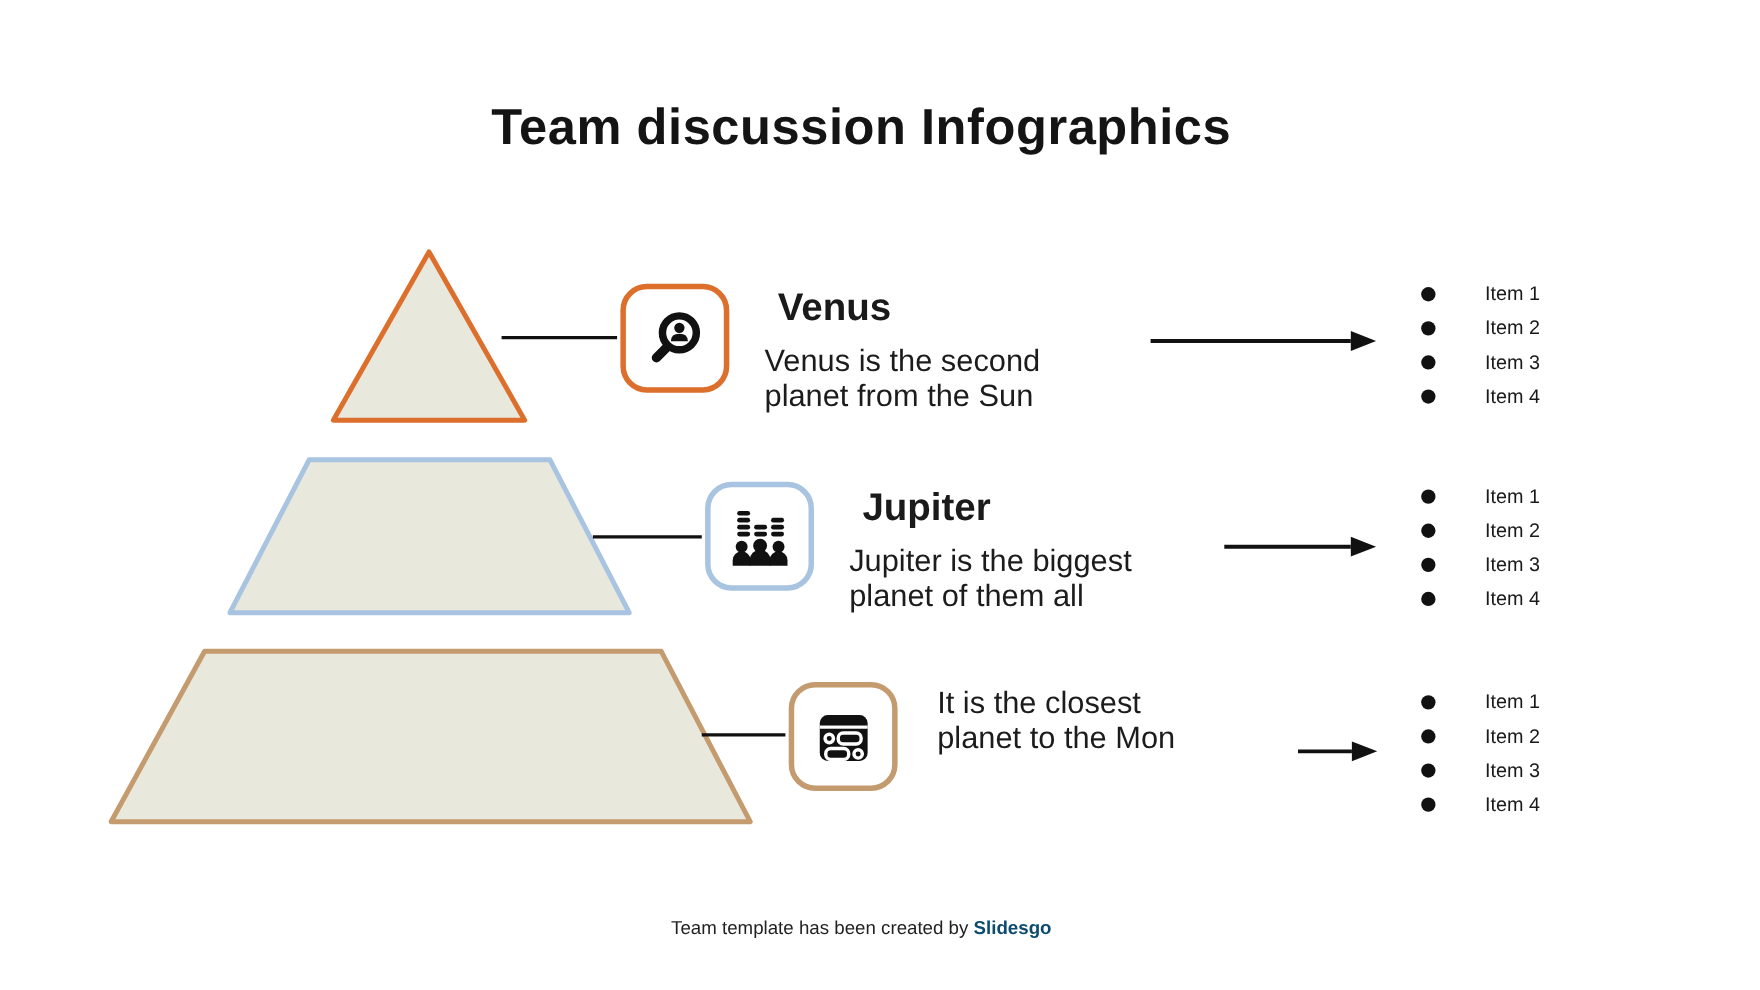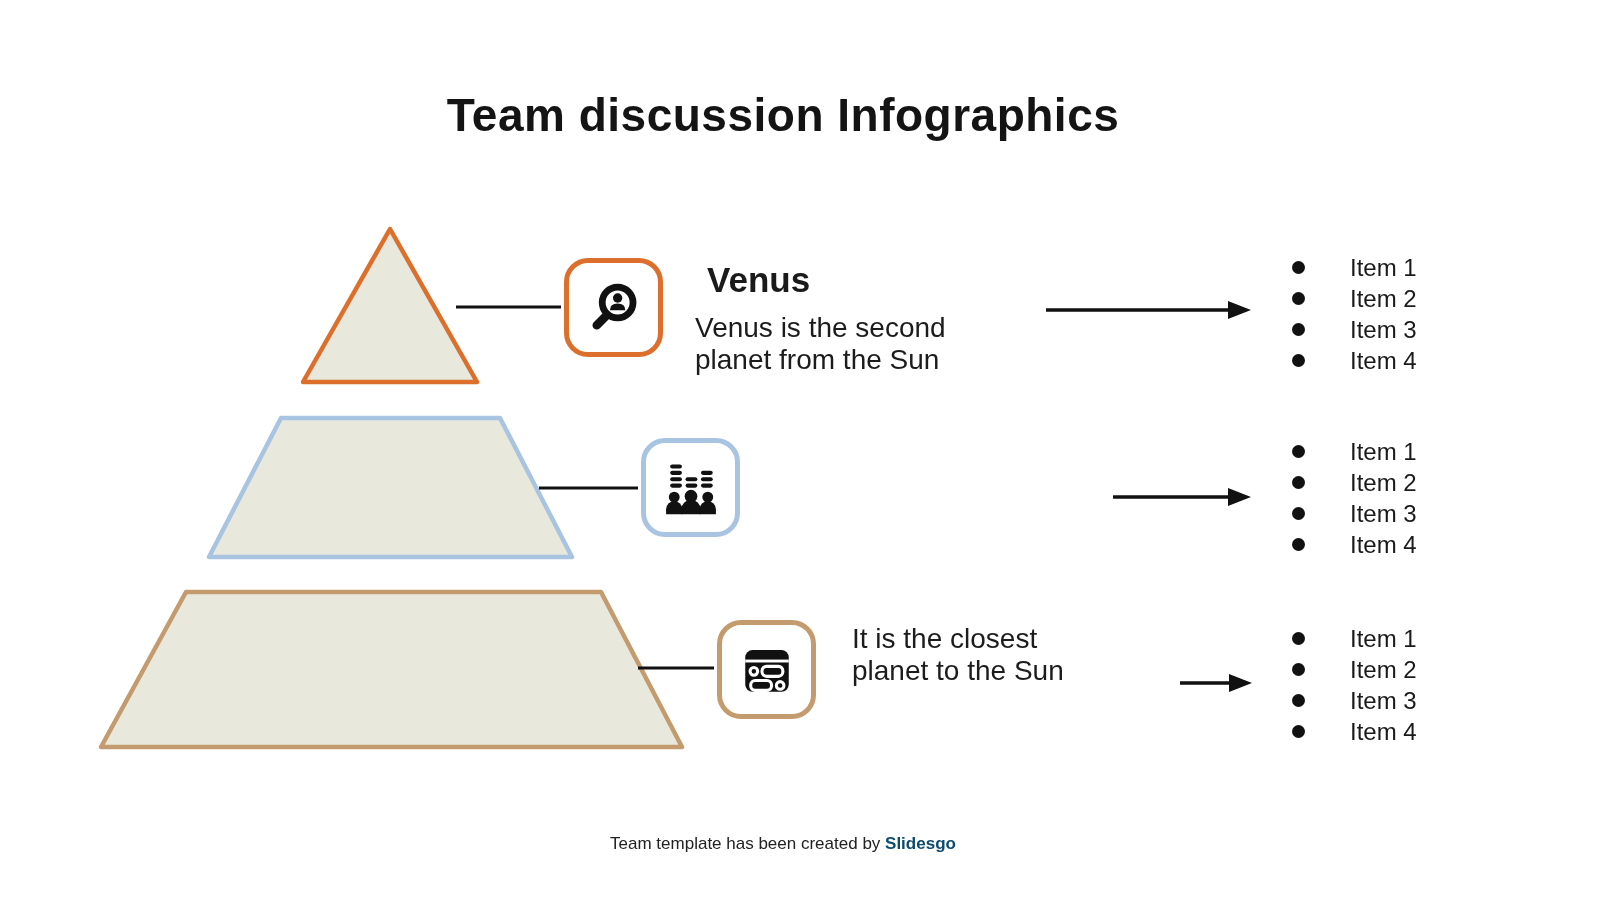--- a/index.html
+++ b/index.html
@@ -30,21 +30,21 @@
                      color:#1c1c1c; white-space:pre-line; }
   .items { position:absolute; left:1268px; width:220px; margin:0; padding:0; list-style:none; }
   #items-venus   { top:252px; }
   #items-jupiter { top:436px; }
   #items-mercury { top:623px; }
   .items li { height:31px; display:flex; align-items:center; }
   .items .bullet {
     width:13px; height:13px; border-radius:50%; background:#111111;
     margin-left:24px; flex:0 0 auto;
   }
-  .items .item-label { margin-left:45px; font-size:24px; color:#1a1a1a; }
+  .items .item-label { margin-left:45px; font-size:18px; color:#1a1a1a; }
   .footer {
     position:absolute; top:834px; left:0; width:1600px; text-align:center;
     font-size:17px; color:#222222; transform:translateX(-17px);
   }
   .footer b { font-weight:700; color:#0c4a6e; }
 </style>
 </head>
 <body>
 
 <div class="slide">
@@ -117,25 +117,28 @@
     </svg>
   </div>
 
   <div class="section-text" id="text-venus">
     <h2>Venus</h2>
     <p>Venus is the second
 planet from the Sun</p>
   </div>
 
   <div class="section-text" id="text-jupiter">
+    <h2>Jupiter</h2>
+    <p>Jupiter is the biggest
+planet of them all</p>
   </div>
 
   <div class="section-text" id="text-mercury">
     <p>It is the closest
-planet to the Sun</p>
+planet to the Mon</p>
   </div>
 
   <ul class="items" id="items-venus">
     <li>
         <span class="bullet"></span>
         <span class="item-label">Item 1</span>
       </li>
     <li>
         <span class="bullet"></span>
         <span class="item-label">Item 2</span>

